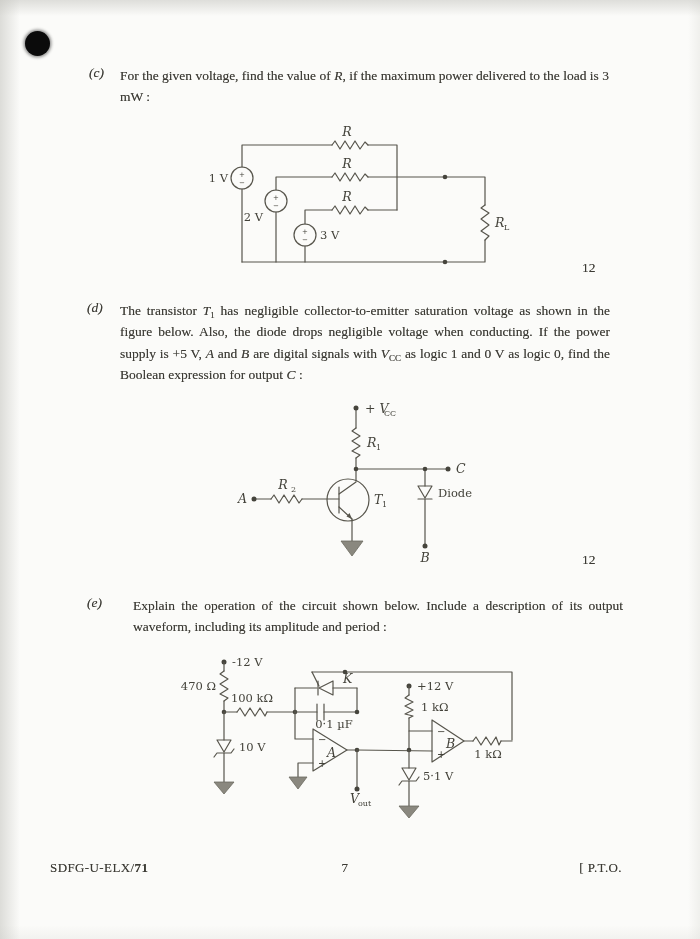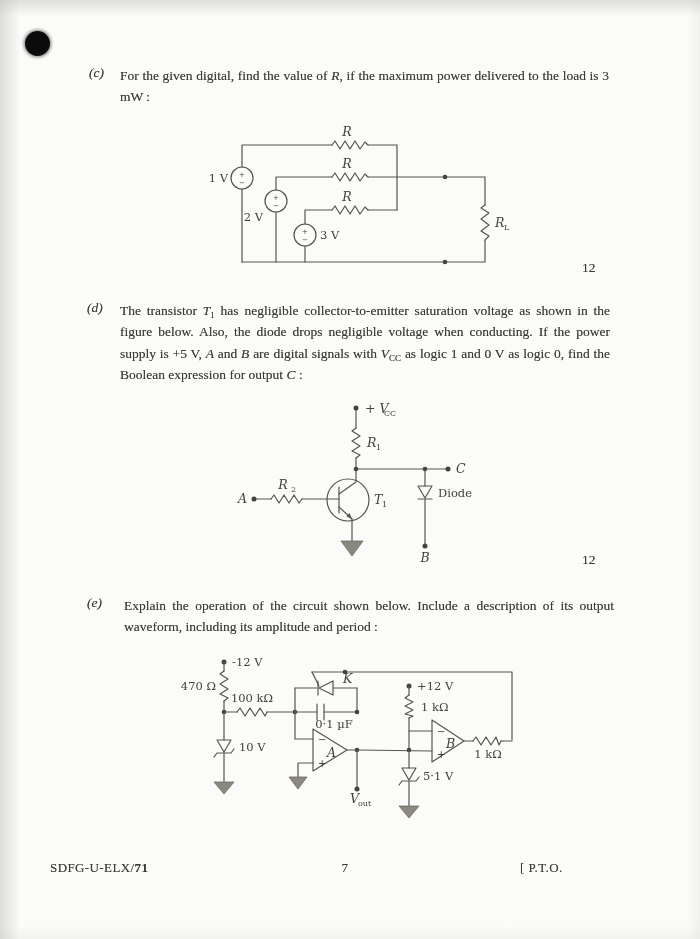--- a/index.html
+++ b/index.html
@@ -39,21 +39,21 @@
     position:absolute;width:40px;text-align:left;
     color:#3c3b35;font-size:13.5px;text-shadow:0 0 .5px rgba(60,58,52,.55);
   }
   .footer-left,.footer-page,.footer-right{
     position:absolute;top:860px;color:#3c3b35;font-size:13px;
     letter-spacing:.4px;text-shadow:0 0 .5px rgba(60,58,52,.55);
   }
   .footer-left{left:50px;}
   .footer-left b{font-weight:bold;}
   .footer-page{left:330px;width:30px;text-align:center;}
-  .footer-right{left:520px;width:102px;text-align:left;}
+  .footer-right{left:520px;width:102px;text-align:right;}
   svg.circ{position:absolute;overflow:visible;}
   svg.circ *{vector-effect:non-scaling-stroke;}
   .wire{stroke:#57554c;stroke-width:1.2;fill:none;stroke-linecap:round;stroke-linejoin:round;}
   .comp{stroke:#57554c;stroke-width:1.2;fill:none;stroke-linecap:round;stroke-linejoin:round;}
   .dot{fill:#45443c;stroke:none;}
   .gnd{fill:#8a887f;stroke:#6b695f;stroke-width:.8;}
   .arrowhead{fill:#57554c;stroke:none;}
   text.val{font-family:"DejaVu Serif", serif;font-size:11.5px;fill:#43423a;font-style:normal;}
   text.var{font-family:"DejaVu Serif", serif;font-size:12.5px;fill:#43423a;font-style:italic;}
   text.sub{font-family:"DejaVu Serif", serif;font-size:8px;fill:#43423a;font-style:normal;}
@@ -63,21 +63,21 @@
   sub.tsub{font-size:9px;vertical-align:-3px;line-height:0;}
 </style>
 </head>
 <body>
 
 <div class="page">
 
   <div class="hole"></div>
 
   <div class="qlabel" style="left:89px;top:65px;">(c)</div>
-  <div class="qtext" style="left:120px;top:65px;width:489px;"><span>For the given digital, find the value of </span><span class="it">R</span><span>, if the maximum power delivered to the load is 3 mW :</span></div>
+  <div class="qtext" style="left:120px;top:65px;width:489px;"><span>For the given voltage, find the value of </span><span class="it">R</span><span>, if the maximum power delivered to the load is 3 mW :</span></div>
 
   <svg class="circ" style="left:193px;top:112px;width:330px;height:168px;" viewBox="193 112 330 168">
 
     <g>
       <polyline class="wire" points="242,167 242,145 332,145"></polyline>
       <polyline class="wire" points="368,145 397,145 397,210"></polyline>
       <polyline class="wire" points="276,190 276,177 332,177"></polyline>
       <polyline class="wire" points="368,177 485,177 485,205"></polyline>
       <polyline class="wire" points="305,224 305,210 332,210"></polyline>
       <line class="wire" x1="368" y1="210" x2="397" y2="210"></line>
@@ -193,21 +193,21 @@
     </g>
     <g>
       <circle class="dot" cx="425" cy="546" r="2.5"></circle>
       <text class="var" x="425" y="562" text-anchor="middle">B</text>
     </g>
   </svg>
 
   <div class="marks" style="left:582px;top:552px;">12</div>
 
   <div class="qlabel" style="left:87px;top:595px;">(e)</div>
-  <div class="qtext" style="left:124px;top:595px;width:490px;">Explain the operation of the circuit shown below. Include a description of its output waveform, including its amplitude and period :</div>
+  <div class="qtext" style="left:133px;top:595px;width:490px;">Explain the operation of the circuit shown below. Include a description of its output waveform, including its amplitude and period :</div>
 
   <svg class="circ" style="left:178px;top:652px;width:348px;height:178px;" viewBox="178 652 348 178">
 
     <g>
       <circle class="dot" cx="224" cy="662" r="2.5"></circle>
       <text class="val" x="232" y="666">-12 V</text>
       <line class="wire" x1="224" y1="662" x2="224" y2="671"></line>
       <polyline class="comp" points="224,671 220,674 228,679 220,684 228,689 220,694 228,698 224,701"></polyline>
       <text class="val" x="216" y="690" text-anchor="end">470 Ω</text>
       <line class="wire" x1="224" y1="701" x2="224" y2="712"></line>

